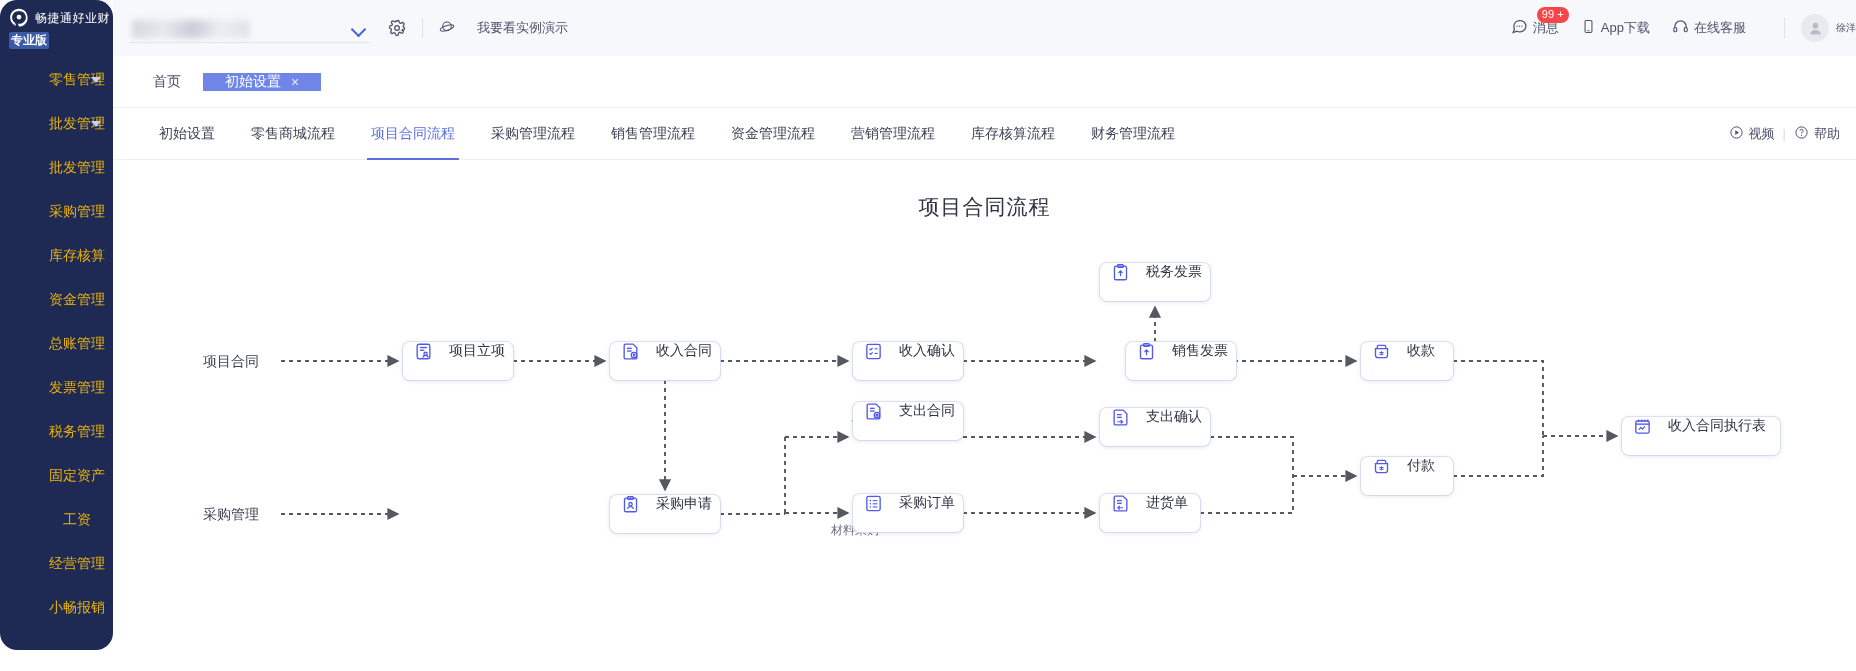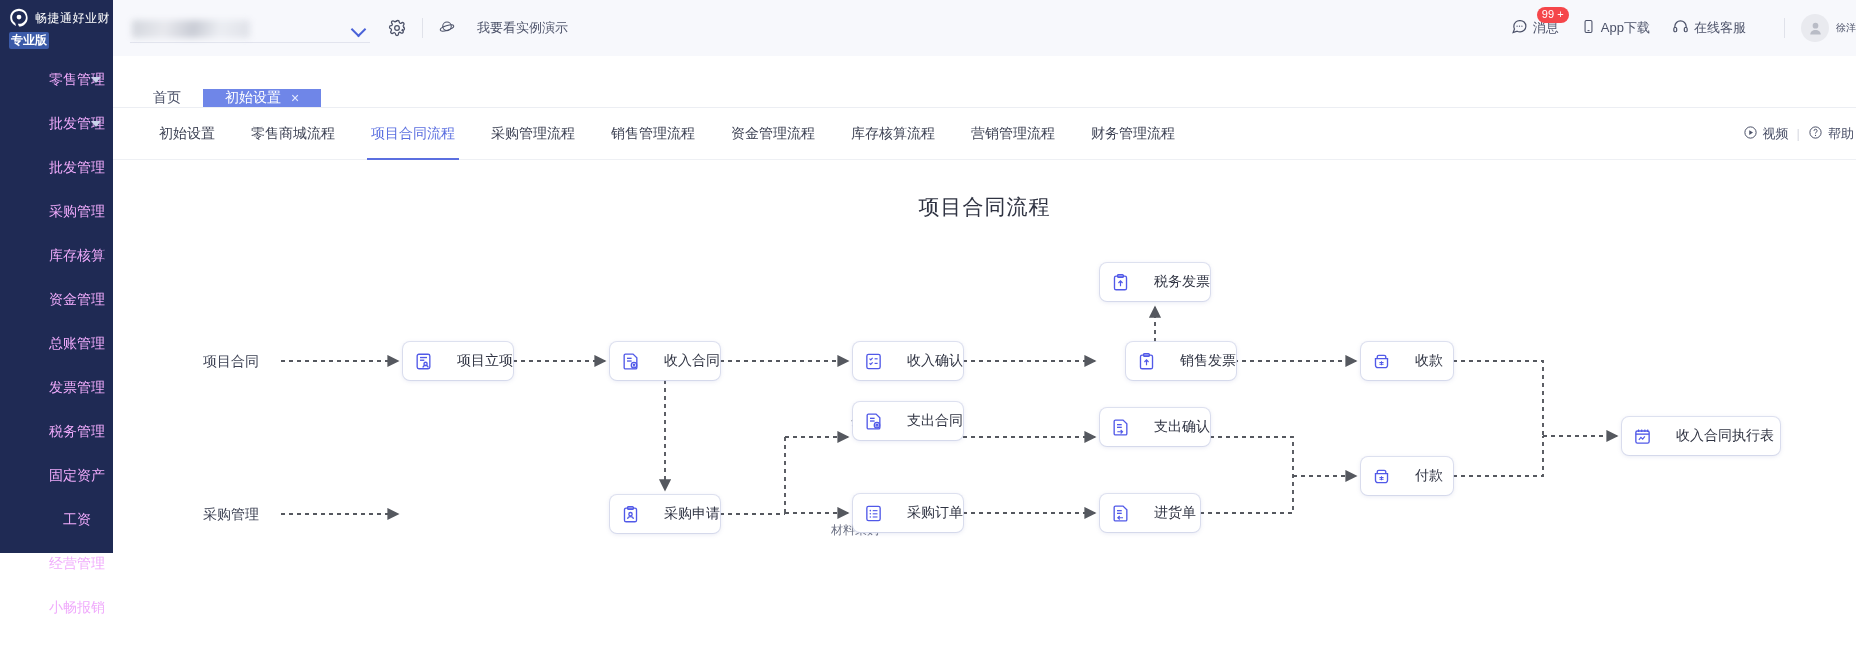--- a/index.html
+++ b/index.html
@@ -7,39 +7,40 @@
   body {
     font-family: "Liberation Sans", "DejaVu Sans", sans-serif;
     background: #ffffff;
     font-size: 13px;
     color: #333;
   }
   #app { position: relative; width: 1856px; height: 671px; }
 
   
   .sidebar {
-    position: absolute; left: 0; top: 0; width: 113px; height: 553px;
+    position: absolute; left: 0; top: 0; width: 113px; height: 650px;
     background: #1f2a54;
+    border-radius: 17px;
   }
   .logo-box { height: 56px; position: relative; padding: 7px 0 0 8px; }
   .logo-row { display: flex; align-items: center; gap: 5px; }
   .logo-mark {
     width: 22px; height: 22px; flex: 0 0 22px;
     display: flex; align-items: center; justify-content: center;
   }
   .logo-text { color: #ffffff; font-size: 12px; white-space: nowrap; letter-spacing: .5px; }
   .pro-badge {
     display: inline-block; margin-top: 3px; margin-left: 1px;
     color: #ffffff; font-size: 12px; font-weight: bold;
     background: #3b5aa8; padding: 0 2px; border-radius: 2px;
   }
   .side-list { padding-top: 2px; }
   .side-item {
     height: 44px; display: flex; align-items: center; justify-content: center;
-    color: #f0abfc; font-size: 14px; position: relative; cursor: pointer; padding-left: 41px;
+    color: #eab308; font-size: 14px; position: relative; cursor: pointer; padding-left: 41px;
   }
   .side-item .caret {
     position: absolute; right: 12px; top: 50%; transform: translateY(-50%);
     width: 0; height: 0; border-left: 5px solid transparent;
     border-right: 5px solid transparent; border-top: 6px solid #c9d2ea;
   }
 
   
   .topbar {
     position: absolute; left: 113px; top: 0; right: 0; height: 56px;
@@ -81,21 +82,21 @@
   }
   .avatar {
     width: 28px; height: 28px; border-radius: 50%; background: #e9eaef;
     display: flex; align-items: center; justify-content: center; margin-right: 7px;
   }
   .user-name { color: #4b5168; font-size: 10px; white-space: nowrap; }
 
   
   .tabstrip {
     position: absolute; left: 113px; top: 56px; right: 0; height: 52px;
-    background: #ffffff; display: flex; align-items: flex-end;
+    background: #ffffff; display: flex; align-items: center;
     padding-left: 18px; border-bottom: 1px solid #eceef3;
   }
   .tab {
     display: flex; align-items: center; padding: 0 22px;
     font-size: 14px; color: #4b5168; cursor: pointer;
   }
   .tab.active { background: #6f86e8; color: #ffffff; }
   .tab .closex {
     margin-left: 10px; font-size: 14px; color: #e7ecff; line-height: 1;
   }
@@ -111,21 +112,21 @@
     display: flex; align-items: center; position: relative; cursor: pointer;
     white-space: nowrap;
   }
   .subtab.active { color: #5b6fe0; }
   .subtab.active::after {
     content: ""; position: absolute; left: 14px; right: 14px; bottom: 0;
     height: 2px; background: #5b6fe0;
   }
   .subtabs-right {
     margin-left: auto; display: flex; align-items: center;
-    color: #4b5168; font-size: 13px; padding-right: 2px;
+    color: #4b5168; font-size: 13px; padding-right: 16px;
   }
   .srt-item { display: flex; align-items: center; gap: 5px; cursor: pointer; }
   .srt-sep { color: #d8dae2; margin: 0 8px; }
 
   
   .canvas {
     position: absolute; left: 113px; top: 160px; right: 0; bottom: 0;
     background: #ffffff; overflow: hidden;
   }
   .flow-title {
@@ -137,22 +138,22 @@
 
   .lane-label {
     position: absolute; font-size: 14px; color: #3d4254; white-space: nowrap;
   }
   .edge-label {
     position: absolute; font-size: 12px; color: #6b7083; white-space: nowrap;
   }
 
   .node {
     position: absolute; height: 38px; background: #ffffff;
-    border-radius: 7px; display: flex; align-items: center;
-    padding: 0 15px 0 11px; gap: 24px; cursor: pointer;
+    border-radius: 7px; display: flex; 
+    padding: 0 15px 0 11px; gap: 16px; cursor: pointer;
     box-shadow: 0 1px 5px rgba(86,99,170,.18), 0 0 0 1px rgba(225,228,242,.9);
     white-space: nowrap;
   }
   .node .nlabel { font-size: 14px; color: #2f3342; }
   .node .nicon { width: 19px; height: 19px; flex: 0 0 19px; display: block; }
 </style>
 </head>
 <body>
 
 <div id="app">
@@ -311,24 +312,24 @@
     <div class="subtab">
       <span>采购管理流程</span>
     </div>
     <div class="subtab">
       <span>销售管理流程</span>
     </div>
     <div class="subtab">
       <span>资金管理流程</span>
     </div>
     <div class="subtab">
+      <span>营销管理流程</span>
+    </div>
+    <div class="subtab">
       <span>库存核算流程</span>
-    </div>
-    <div class="subtab">
-      <span>营销管理流程</span>
     </div>
     <div class="subtab">
       <span>财务管理流程</span>
     </div>
 
     <div class="subtabs-right">
       <span class="srt-item">
         <span>
           <svg width="15" height="15" viewBox="0 0 24 24" fill="none" stroke="#4b5168" stroke-width="1.6">
             <circle cx="12" cy="12" r="9"></circle>

